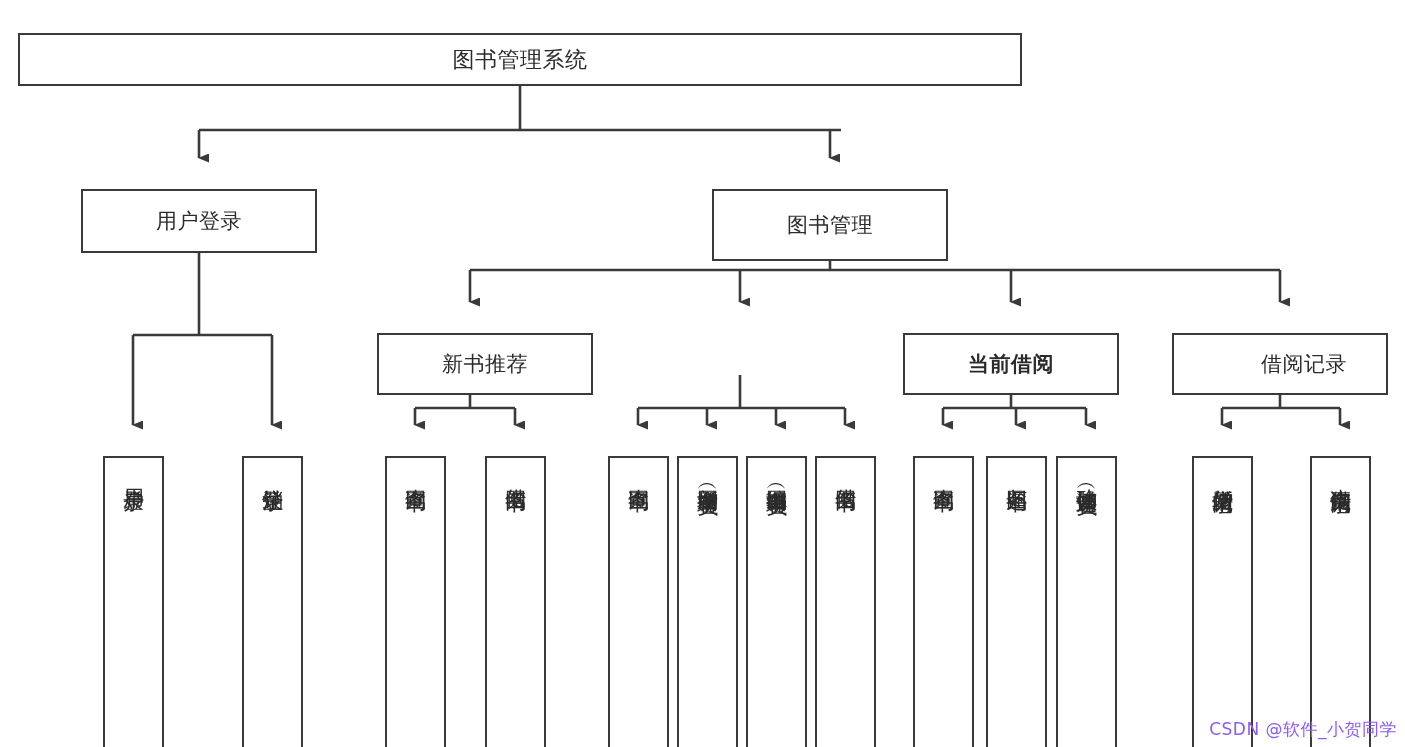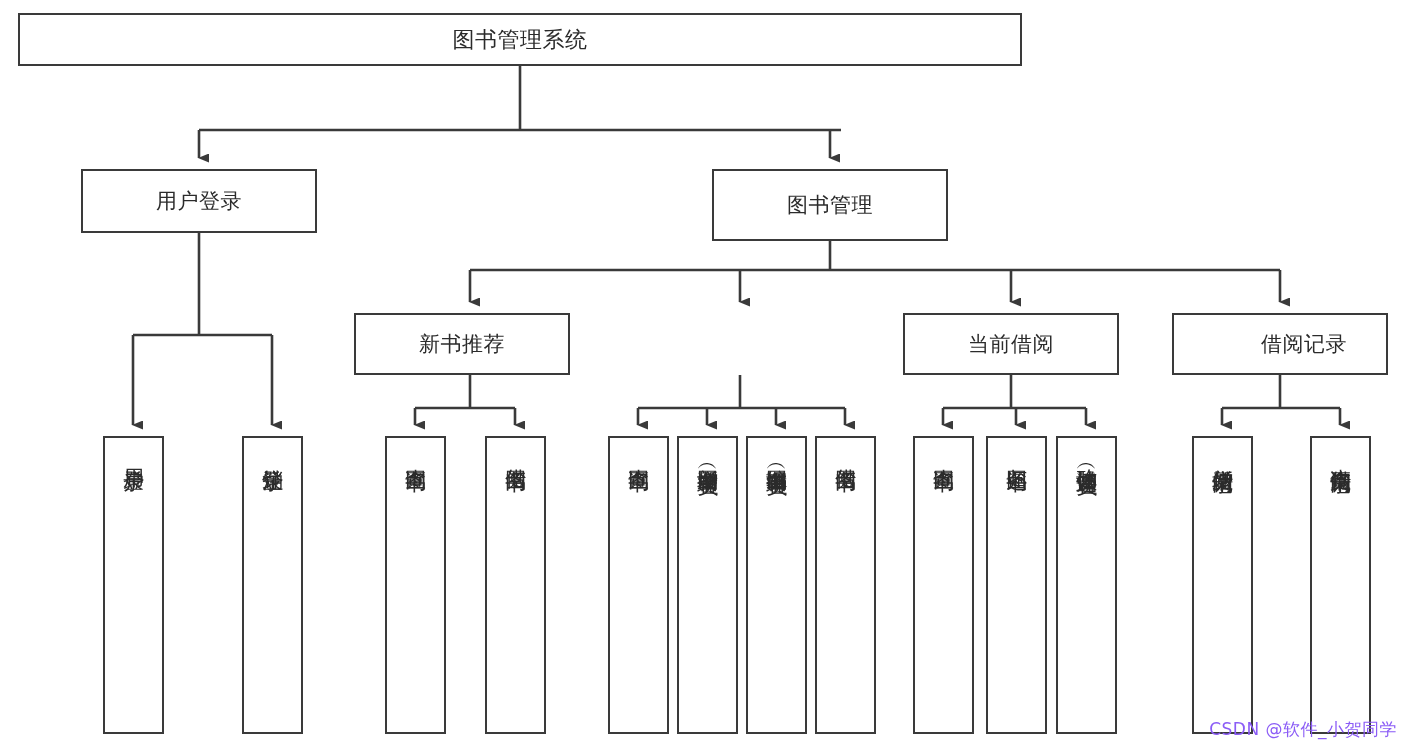--- a/index.html
+++ b/index.html
@@ -26,20 +26,21 @@
   }
   .node {
     position: absolute;
     box-sizing: border-box;
     background: #ffffff;
     border: 2px solid #3a3a3a;
     display: flex;
     align-items: center;
     justify-content: center;
     color: #2b2b2b;
+    margin-top: 20px;
   }
   .node .label {
     display: block;
     text-align: center;
     line-height: 1.15;
     letter-spacing: 0.5px;
   }
   .node.horiz .label {
     font-size: 21px;
   }
@@ -129,24 +130,24 @@
     <span class="label">图书管理系统</span>
   </div>
 
   <div class="node horiz" style="left:81px;top:169px;width:236px;height:64px;">
     <span class="label">用户登录</span>
   </div>
   <div class="node horiz" style="left:712px;top:169px;width:236px;height:72px;">
     <span class="label">图书管理</span>
   </div>
 
-  <div class="node horiz" style="left:354px;top:313px;width:216px;height:62px;">
+  <div class="node horiz" style="left:377px;top:313px;width:216px;height:62px;">
     <span class="label">新书推荐</span>
   </div>
-  <div class="node horiz" style="left:903px;top:313px;width:216px;height:62px;">
+  <div class="node horiz" style="left:903px;top:313px;width:216px;height:62px;font-weight:bold;">
     <span class="label">当前借阅</span>
   </div>
   <div class="node horiz" style="left:1172px;top:313px;width:216px;height:62px;padding-left:48px;">
     <span class="label">借阅记录</span>
   </div>
 
   <div class="node vert" style="left:103px;top:436px;width:61px;height:298px;">
     <span class="label">用户登录</span>
   </div>
   <div class="node vert" style="left:242px;top:436px;width:61px;height:298px;">

